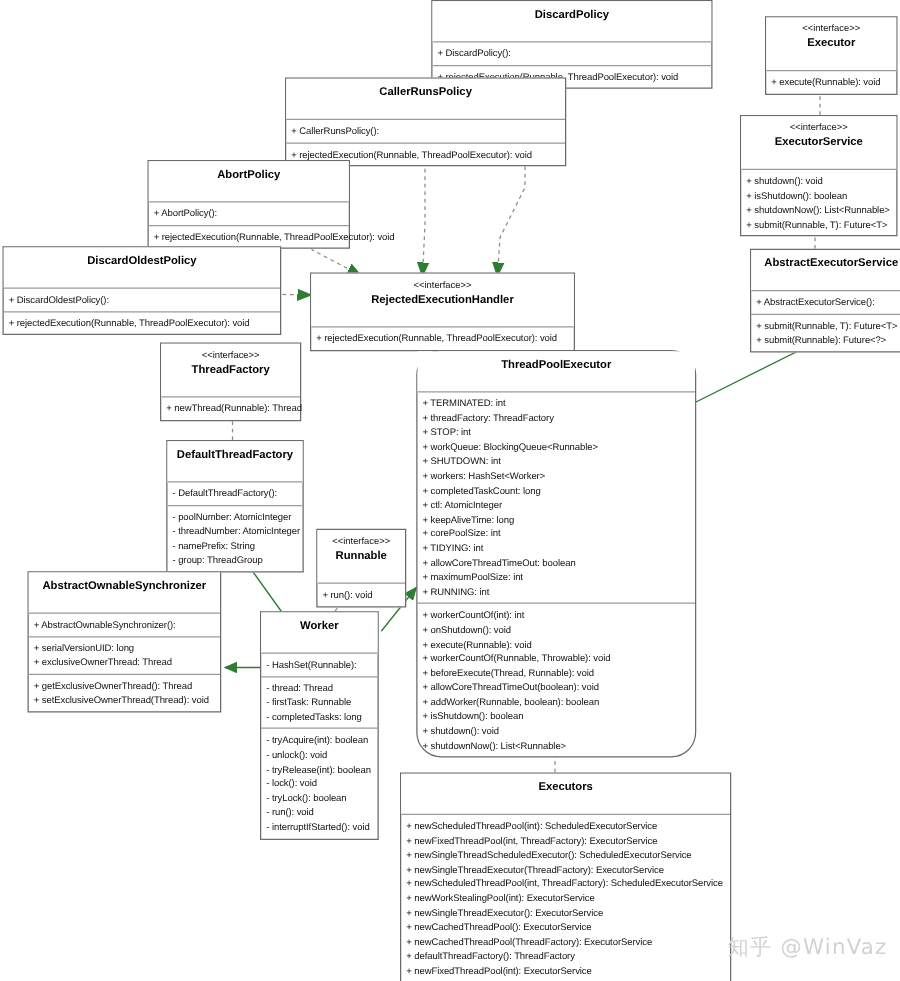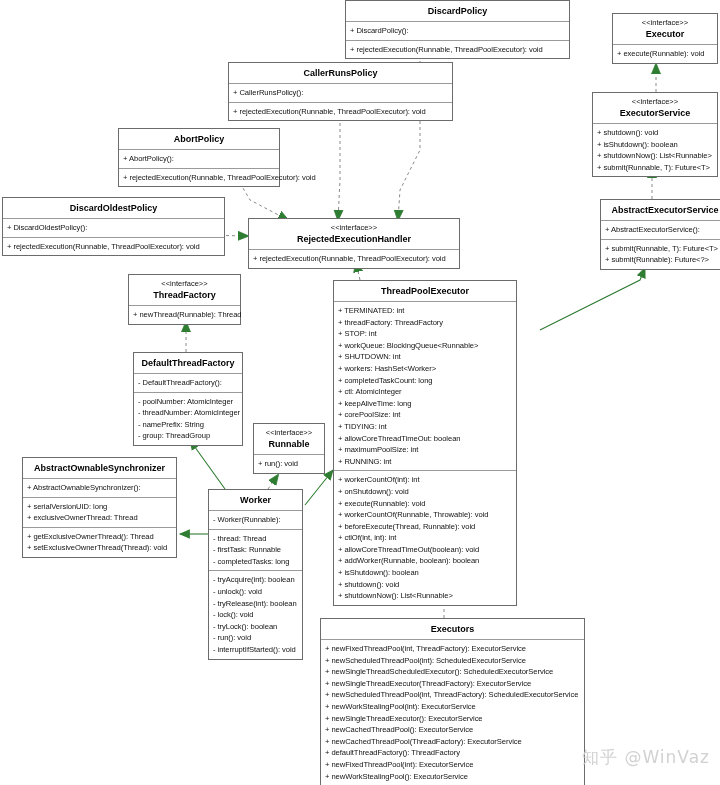--- a/index.html
+++ b/index.html
@@ -3,21 +3,21 @@
 <meta charset="utf-8">
 <style>
   html,body{margin:0;padding:0;background:#ffffff;}
   body{width:720px;height:785px;position:relative;overflow:hidden;
        font-family:"Liberation Sans","DejaVu Sans",sans-serif;
        -webkit-font-smoothing:antialiased;}
   #canvas{position:absolute;inset:0;width:720px;height:785px;}
   svg.edges{position:absolute;left:0;top:0;width:720px;height:785px;pointer-events:none;}
 
   .uml{position:absolute;background:#ffffff;border:1px solid #6b6b6b;box-sizing:border-box;z-index:5;}
-  .uml .hdr{padding:4px 2px 4px 2px;text-align:center;border-bottom:1px solid #9a9a9a;background:#fff;}
+  .uml .hdr{padding:4px 2px 16px 2px;text-align:center;border-bottom:1px solid #9a9a9a;background:#fff;}
   .uml .hdr .stereo{display:block;font-size:7.5px;color:#111;line-height:10px;font-weight:normal;}
   .uml .hdr .nm{display:block;font-size:9px;font-weight:bold;color:#000;line-height:12px;}
   .uml .sect{border-bottom:1px solid #9a9a9a;padding:3px 0 3px 0;}
   .uml .sect:last-child{border-bottom:none;}
   .uml .row{font-size:7.6px;line-height:11.6px;color:#111;padding:0 3px 0 4px;white-space:nowrap;letter-spacing:-0.06px;}
 
   .watermark{position:absolute;right:10px;bottom:16px;z-index:9;
     font-size:17px;color:#d2d2d2;letter-spacing:1px;white-space:nowrap;
     font-family:"DejaVu Sans",sans-serif;}
 </style>
@@ -216,38 +216,38 @@
         <div class="sect">
           <div class="row">+ getExclusiveOwnerThread(): Thread</div>
           <div class="row">+ setExclusiveOwnerThread(Thread): void</div>
         </div>
       </div>
       <div class="uml" style="left: 208px; top: 489px; width: 95px;">
         <div class="hdr">
           <span class="nm">Worker</span>
         </div>
         <div class="sect">
-          <div class="row">- Worker(Runnable):</div>
+          <div class="row">- HashSet(Runnable):</div>
         </div>
         <div class="sect">
           <div class="row">- thread: Thread</div>
           <div class="row">- firstTask: Runnable</div>
           <div class="row">- completedTasks: long</div>
         </div>
         <div class="sect">
           <div class="row">- tryAcquire(int): boolean</div>
           <div class="row">- unlock(): void</div>
           <div class="row">- tryRelease(int): boolean</div>
           <div class="row">- lock(): void</div>
           <div class="row">- tryLock(): boolean</div>
           <div class="row">- run(): void</div>
           <div class="row">- interruptIfStarted(): void</div>
         </div>
       </div>
-      <div class="uml" style="left: 333px; top: 280px; width: 184px;">
+      <div class="uml" style="left: 333px; top: 280px; width: 224px; border-radius: 20px;">
         <div class="hdr">
           <span class="nm">ThreadPoolExecutor</span>
         </div>
         <div class="sect">
           <div class="row">+ TERMINATED: int</div>
           <div class="row">+ threadFactory: ThreadFactory</div>
           <div class="row">+ STOP: int</div>
           <div class="row">+ workQueue: BlockingQueue&lt;Runnable&gt;</div>
           <div class="row">+ SHUTDOWN: int</div>
           <div class="row">+ workers: HashSet&lt;Worker&gt;</div>
@@ -259,35 +259,34 @@
           <div class="row">+ allowCoreThreadTimeOut: boolean</div>
           <div class="row">+ maximumPoolSize: int</div>
           <div class="row">+ RUNNING: int</div>
         </div>
         <div class="sect">
           <div class="row">+ workerCountOf(int): int</div>
           <div class="row">+ onShutdown(): void</div>
           <div class="row">+ execute(Runnable): void</div>
           <div class="row">+ workerCountOf(Runnable, Throwable): void</div>
           <div class="row">+ beforeExecute(Thread, Runnable): void</div>
-          <div class="row">+ ctlOf(int, int): int</div>
           <div class="row">+ allowCoreThreadTimeOut(boolean): void</div>
           <div class="row">+ addWorker(Runnable, boolean): boolean</div>
           <div class="row">+ isShutdown(): boolean</div>
           <div class="row">+ shutdown(): void</div>
           <div class="row">+ shutdownNow(): List&lt;Runnable&gt;</div>
         </div>
       </div>
       <div class="uml" style="left: 320px; top: 618px; width: 265px;">
         <div class="hdr">
           <span class="nm">Executors</span>
         </div>
         <div class="sect">
+          <div class="row">+ newScheduledThreadPool(int): ScheduledExecutorService</div>
           <div class="row">+ newFixedThreadPool(int, ThreadFactory): ExecutorService</div>
-          <div class="row">+ newScheduledThreadPool(int): ScheduledExecutorService</div>
           <div class="row">+ newSingleThreadScheduledExecutor(): ScheduledExecutorService</div>
           <div class="row">+ newSingleThreadExecutor(ThreadFactory): ExecutorService</div>
           <div class="row">+ newScheduledThreadPool(int, ThreadFactory): ScheduledExecutorService</div>
           <div class="row">+ newWorkStealingPool(int): ExecutorService</div>
           <div class="row">+ newSingleThreadExecutor(): ExecutorService</div>
           <div class="row">+ newCachedThreadPool(): ExecutorService</div>
           <div class="row">+ newCachedThreadPool(ThreadFactory): ExecutorService</div>
           <div class="row">+ defaultThreadFactory(): ThreadFactory</div>
           <div class="row">+ newFixedThreadPool(int): ExecutorService</div>
           <div class="row">+ newWorkStealingPool(): ExecutorService</div>

